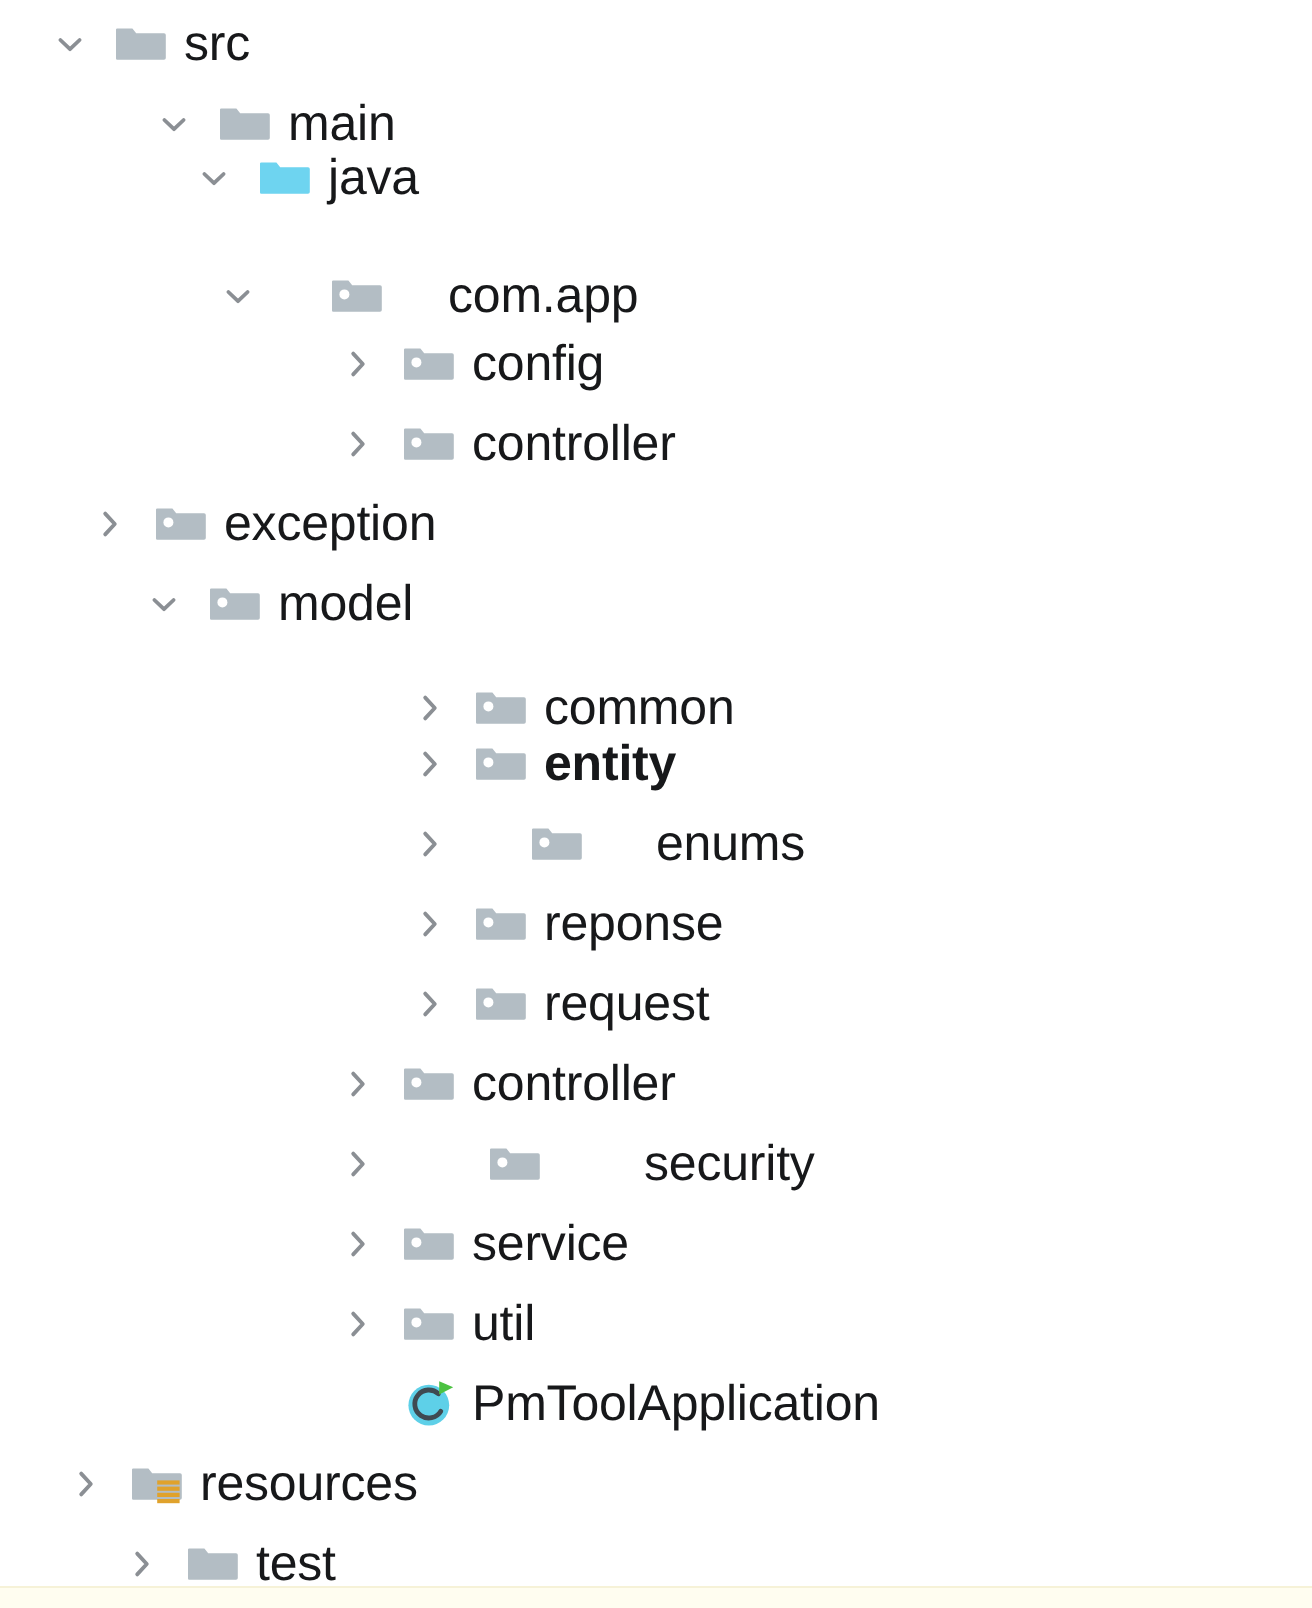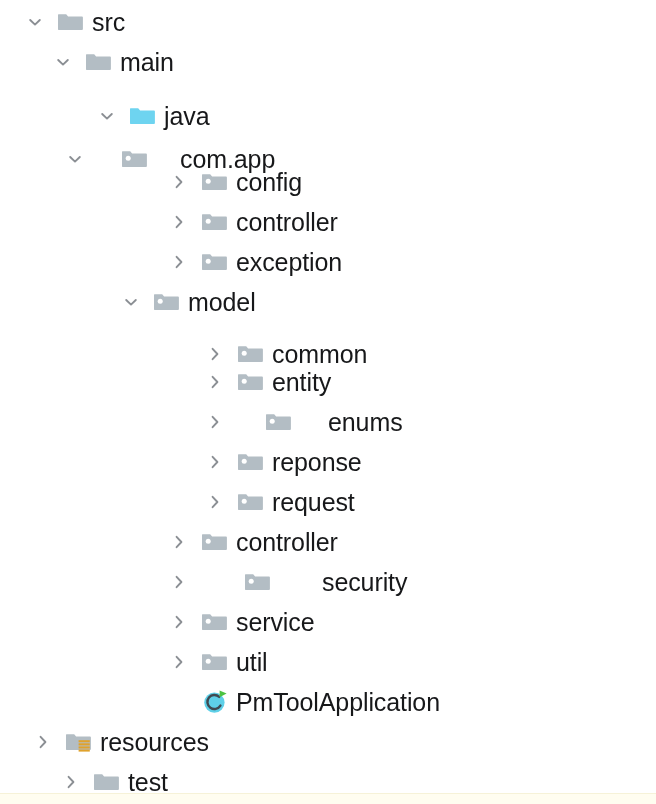--- a/index.html
+++ b/index.html
@@ -90,47 +90,47 @@
           <path d="M3.2 6 L8 10.6 L12.8 6" fill="none" stroke="#8b8f94" stroke-width="1.9" stroke-linecap="round" stroke-linejoin="round"></path>
         </svg>
       </span>
       <span class="icon">
         <svg width="26" height="21" viewBox="0 0 26 21">
           <path d="M0.6 2.2 h7.6 l1.9 2.4 H24 a0.9 0.9 0 0 1 0.9 0.9 V17 a0.9 0.9 0 0 1 -0.9 0.9 H0.6 a0.6 0.6 0 0 1 -0.6 -0.6 V2.8 a0.6 0.6 0 0 1 0.6 -0.6 z" fill="#b3bdc4"></path>
         </svg>
       </span>
       <span class="label">src</span>
     </div>
-    <div class="row" style="top: 42px; padding-left: 52px;">
+    <div class="row" style="top: 42px; padding-left: 76px;">
       <span class="chev">
         <svg width="16" height="16" viewBox="0 0 16 16">
           <path d="M3.2 6 L8 10.6 L12.8 6" fill="none" stroke="#8b8f94" stroke-width="1.9" stroke-linecap="round" stroke-linejoin="round"></path>
         </svg>
       </span>
       <span class="icon">
         <svg width="26" height="21" viewBox="0 0 26 21">
           <path d="M0.6 2.2 h7.6 l1.9 2.4 H24 a0.9 0.9 0 0 1 0.9 0.9 V17 a0.9 0.9 0 0 1 -0.9 0.9 H0.6 a0.6 0.6 0 0 1 -0.6 -0.6 V2.8 a0.6 0.6 0 0 1 0.6 -0.6 z" fill="#b3bdc4"></path>
         </svg>
       </span>
       <span class="label">main</span>
     </div>
-    <div class="row" style="top: 96px; padding-left: 96px;">
+    <div class="row" style="top: 69px; padding-left: 96px;">
       <span class="chev">
         <svg width="16" height="16" viewBox="0 0 16 16">
           <path d="M3.2 6 L8 10.6 L12.8 6" fill="none" stroke="#8b8f94" stroke-width="1.9" stroke-linecap="round" stroke-linejoin="round"></path>
         </svg>
       </span>
       <span class="icon">
         <svg width="26" height="21" viewBox="0 0 26 21">
           <path d="M0.6 2.2 h7.6 l1.9 2.4 H24 a0.9 0.9 0 0 1 0.9 0.9 V17 a0.9 0.9 0 0 1 -0.9 0.9 H0.6 a0.6 0.6 0 0 1 -0.6 -0.6 V2.8 a0.6 0.6 0 0 1 0.6 -0.6 z" fill="#6ed4f0"></path>
         </svg>
       </span>
       <span class="label">java</span>
     </div>
-    <div class="row" style="top: 139px; padding-left: 64px; gap: 24px;">
+    <div class="row" style="top: 128px; padding-left: 108px; gap: 24px;">
       <span class="chev">
         <svg width="16" height="16" viewBox="0 0 16 16">
           <path d="M3.2 6 L8 10.6 L12.8 6" fill="none" stroke="#8b8f94" stroke-width="1.9" stroke-linecap="round" stroke-linejoin="round"></path>
         </svg>
       </span>
       <span class="icon">
         <svg width="26" height="21" viewBox="0 0 26 21">
           <path d="M0.6 2.2 h7.6 l1.9 2.4 H24 a0.9 0.9 0 0 1 0.9 0.9 V17 a0.9 0.9 0 0 1 -0.9 0.9 H0.6 a0.6 0.6 0 0 1 -0.6 -0.6 V2.8 a0.6 0.6 0 0 1 0.6 -0.6 z" fill="#b3bdc4"></path>
           <circle cx="6.2" cy="9.2" r="2.5" fill="#ffffff"></circle>
         </svg>
@@ -158,35 +158,35 @@
         </svg>
       </span>
       <span class="icon">
         <svg width="26" height="21" viewBox="0 0 26 21">
           <path d="M0.6 2.2 h7.6 l1.9 2.4 H24 a0.9 0.9 0 0 1 0.9 0.9 V17 a0.9 0.9 0 0 1 -0.9 0.9 H0.6 a0.6 0.6 0 0 1 -0.6 -0.6 V2.8 a0.6 0.6 0 0 1 0.6 -0.6 z" fill="#b3bdc4"></path>
           <circle cx="6.2" cy="9.2" r="2.5" fill="#ffffff"></circle>
         </svg>
       </span>
       <span class="label">controller</span>
     </div>
-    <div class="row" style="top: 242px; padding-left: 168px;">
+    <div class="row" style="top: 242px;  margin-left: 44px;">
       <span class="chev">
         <svg width="16" height="16" viewBox="0 0 16 16">
           <path d="M5.6 2.8 L10.4 8 L5.6 13.2" fill="none" stroke="#8b8f94" stroke-width="1.9" stroke-linecap="round" stroke-linejoin="round"></path>
         </svg>
       </span>
       <span class="icon">
         <svg width="26" height="21" viewBox="0 0 26 21">
           <path d="M0.6 2.2 h7.6 l1.9 2.4 H24 a0.9 0.9 0 0 1 0.9 0.9 V17 a0.9 0.9 0 0 1 -0.9 0.9 H0.6 a0.6 0.6 0 0 1 -0.6 -0.6 V2.8 a0.6 0.6 0 0 1 0.6 -0.6 z" fill="#b3bdc4"></path>
           <circle cx="6.2" cy="9.2" r="2.5" fill="#ffffff"></circle>
         </svg>
       </span>
       <span class="label">exception</span>
     </div>
-    <div class="row" style="top: 282px; padding-left: 120px;">
+    <div class="row" style="top: 282px; padding-left: 71px;">
       <span class="chev">
         <svg width="16" height="16" viewBox="0 0 16 16">
           <path d="M3.2 6 L8 10.6 L12.8 6" fill="none" stroke="#8b8f94" stroke-width="1.9" stroke-linecap="round" stroke-linejoin="round"></path>
         </svg>
       </span>
       <span class="icon">
         <svg width="26" height="21" viewBox="0 0 26 21">
           <path d="M0.6 2.2 h7.6 l1.9 2.4 H24 a0.9 0.9 0 0 1 0.9 0.9 V17 a0.9 0.9 0 0 1 -0.9 0.9 H0.6 a0.6 0.6 0 0 1 -0.6 -0.6 V2.8 a0.6 0.6 0 0 1 0.6 -0.6 z" fill="#b3bdc4"></path>
           <circle cx="6.2" cy="9.2" r="2.5" fill="#ffffff"></circle>
         </svg>
@@ -200,21 +200,21 @@
         </svg>
       </span>
       <span class="icon">
         <svg width="26" height="21" viewBox="0 0 26 21">
           <path d="M0.6 2.2 h7.6 l1.9 2.4 H24 a0.9 0.9 0 0 1 0.9 0.9 V17 a0.9 0.9 0 0 1 -0.9 0.9 H0.6 a0.6 0.6 0 0 1 -0.6 -0.6 V2.8 a0.6 0.6 0 0 1 0.6 -0.6 z" fill="#b3bdc4"></path>
           <circle cx="6.2" cy="9.2" r="2.5" fill="#ffffff"></circle>
         </svg>
       </span>
       <span class="label">common</span>
     </div>
-    <div class="row" style="top: 362px; padding-left: 204px;">
+    <div class="row" style="top: 362px; padding-left: 204px; font-weight: bold;">
       <span class="chev">
         <svg width="16" height="16" viewBox="0 0 16 16">
           <path d="M5.6 2.8 L10.4 8 L5.6 13.2" fill="none" stroke="#8b8f94" stroke-width="1.9" stroke-linecap="round" stroke-linejoin="round"></path>
         </svg>
       </span>
       <span class="icon">
         <svg width="26" height="21" viewBox="0 0 26 21">
           <path d="M0.6 2.2 h7.6 l1.9 2.4 H24 a0.9 0.9 0 0 1 0.9 0.9 V17 a0.9 0.9 0 0 1 -0.9 0.9 H0.6 a0.6 0.6 0 0 1 -0.6 -0.6 V2.8 a0.6 0.6 0 0 1 0.6 -0.6 z" fill="#b3bdc4"></path>
           <circle cx="6.2" cy="9.2" r="2.5" fill="#ffffff"></circle>
         </svg>

